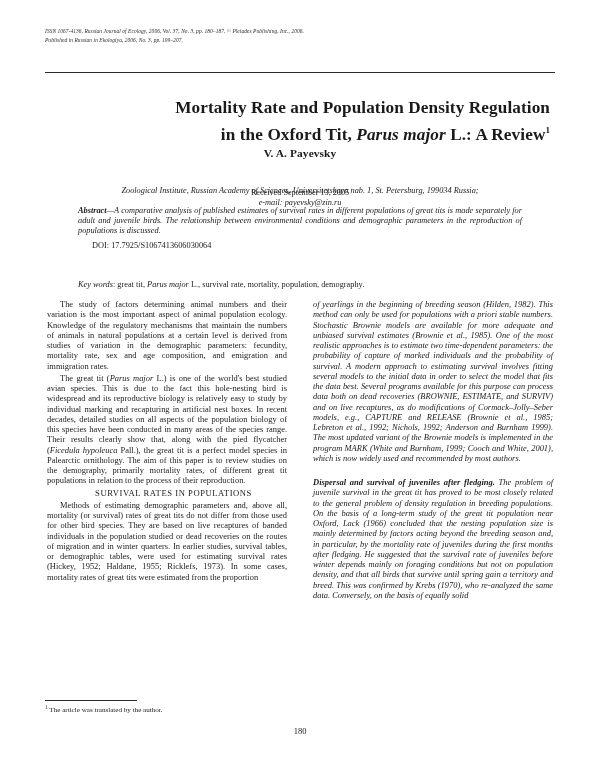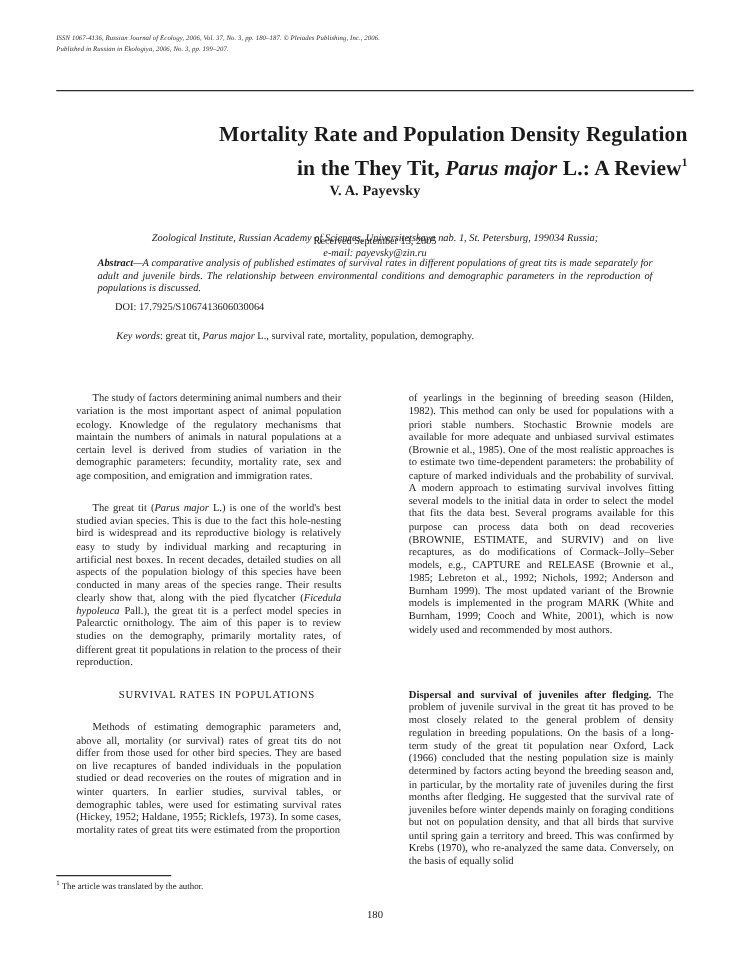--- a/index.html
+++ b/index.html
@@ -107,47 +107,46 @@
     position: absolute;
     top: 241px;
     left: 78px;
     width: 444px;
     font-size: 8.3px;
   }
   .doi b { font-weight: normal; margin-left: 14px; }
 
   .keywords {
     position: absolute;
-    top: 264px;
+    top: 280px;
     left: 78px;
     width: 444px;
     font-size: 8.3px;
     line-height: 10.2px;
-    margin-left: 15px;
   }
   .keywords .kw { font-style: italic; }
   .keywords .sp { font-style: italic; }
 
   
   .col {
     position: absolute;
     top: 297px;
     width: 244px;
     font-size: 8.45px;
     line-height: 10.25px;
     text-align: justify;
   }
   .col-left  { left: 45px; }
   .col-right { left: 311px; }
 
   .col p {
-    margin: 16px;
+    margin: 2px;
     text-indent: 13px;
   }
-  .col p.noindent { text-indent: 0; }
+  .col p.noindent { text-indent: 0; font-style: italic; }
   .col i { font-style: italic; }
 
   .section-head {
     margin: 11px 0 3px 0;
     text-align: center;
     text-indent: 0;
     font-size: 8.6px;
     letter-spacing: 0.55px;
   }
   .runin-head {
@@ -191,21 +190,21 @@
 
   <div class="journal-header">
     <div>ISSN 1067-4136, Russian Journal of Ecology, 2006, Vol. 37, No. 3, pp. 180–187. © Pleiades Publishing, Inc., 2006.</div>
     <div>Published in Russian in Ekologiya, 2006, No. 3, pp. 199–207.</div>
   </div>
 
   <div class="rule"></div>
 
   <div class="title">
     <span>Mortality Rate and Population Density Regulation</span><br>
-    <span>in the They Tit, </span><span class="it">Parus major</span><span> L.: A Review</span><sup>1</sup>
+    <span>in the Oxford Tit, </span><span class="it">Parus major</span><span> L.: A Review</span><sup>1</sup>
   </div>
 
   <div class="authors">V. A. Payevsky</div>
 
   <div class="affiliation">
     <span>Zoological Institute, Russian Academy of Sciences, Universitetskaya nab. 1, St. Petersburg, 199034 Russia;</span><br>
     <span>e-mail: payevsky@zin.ru</span>
   </div>
 
   <div class="received">Received September 13, 2005</div>

